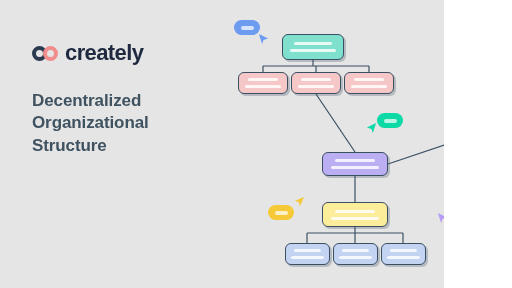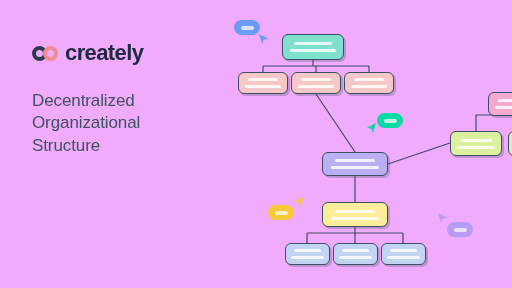--- a/index.html
+++ b/index.html
@@ -2,24 +2,24 @@
 <html><head>
 <meta charset="utf-8">
 <style>
   html, body {
     margin: 0;
     padding: 0;
     background: #ffffff;
   }
   #stage {
     position: relative;
-    width: 512px;
+    width: 444px;
     height: 288px;
     overflow: hidden;
-    background: #f0abfc;
+    background: #e5e5e5;
     font-family: "Liberation Sans", sans-serif;
   }
 
   
   #brand {
     position: absolute;
     left: 32px;
     top: 40px;
     width: 180px;
   }
@@ -51,21 +51,21 @@
     font-size: 22px;
     font-weight: 700;
     letter-spacing: -0.6px;
     color: #1f2a40;
     line-height: 1;
     white-space: nowrap;
   }
   #headline {
     margin-top: 24px;
     font-size: 17px;
-    font-weight: 400;
+    font-weight: 700;
     line-height: 1.32;
     color: #3f5260;
     letter-spacing: -0.1px;
   }
 
   
   #diagram {
     position: absolute;
     inset: 0;
   }

